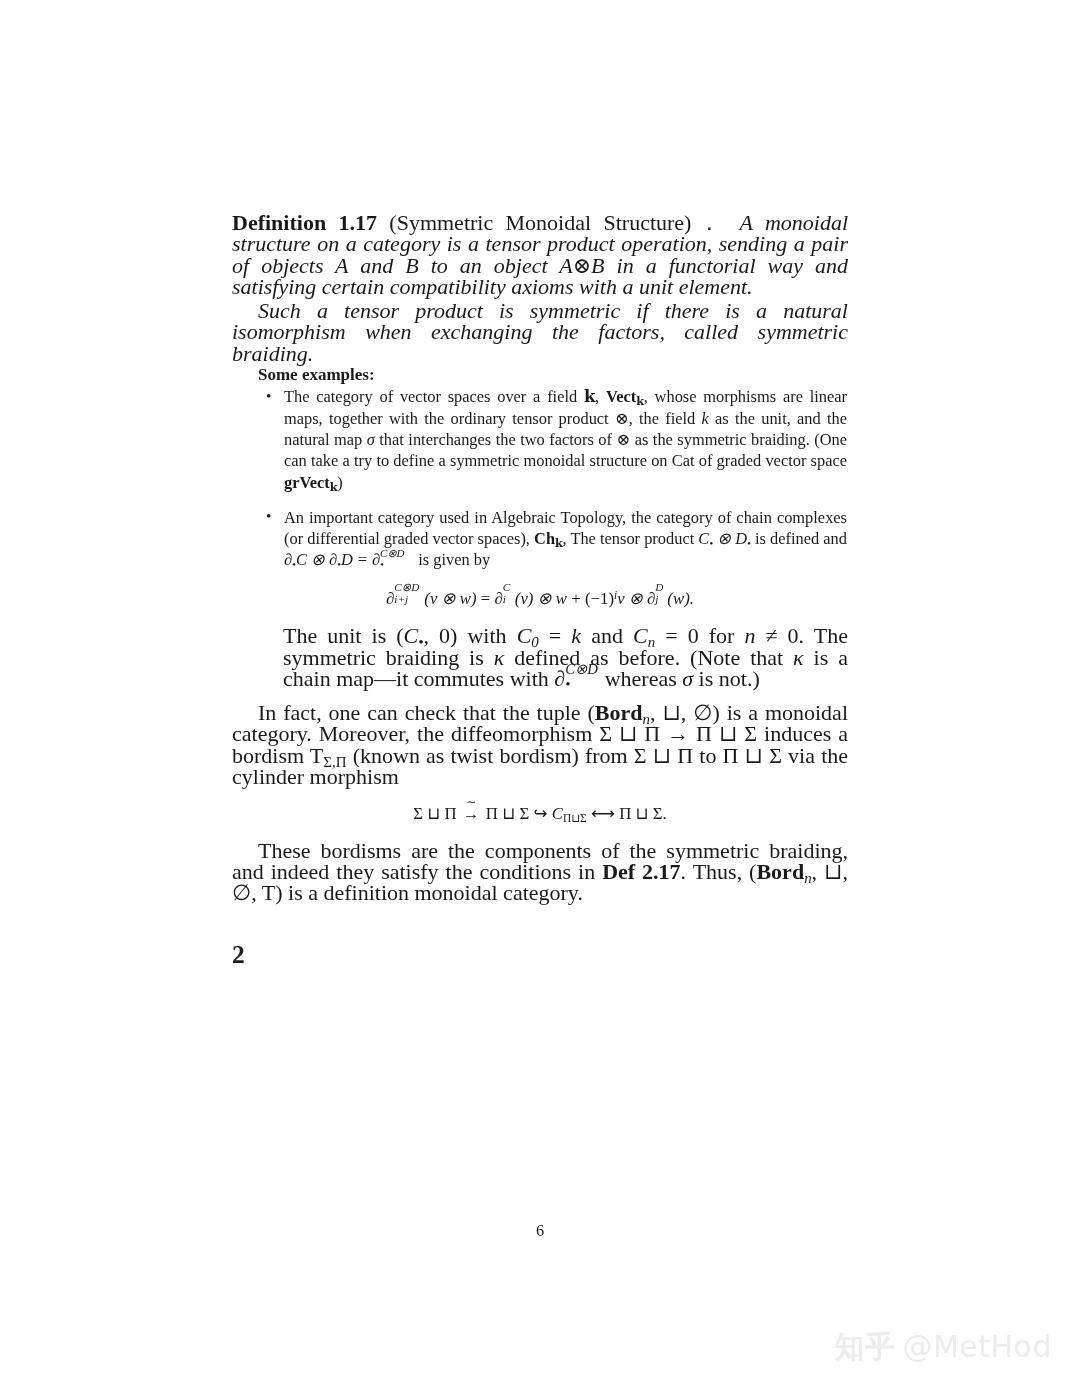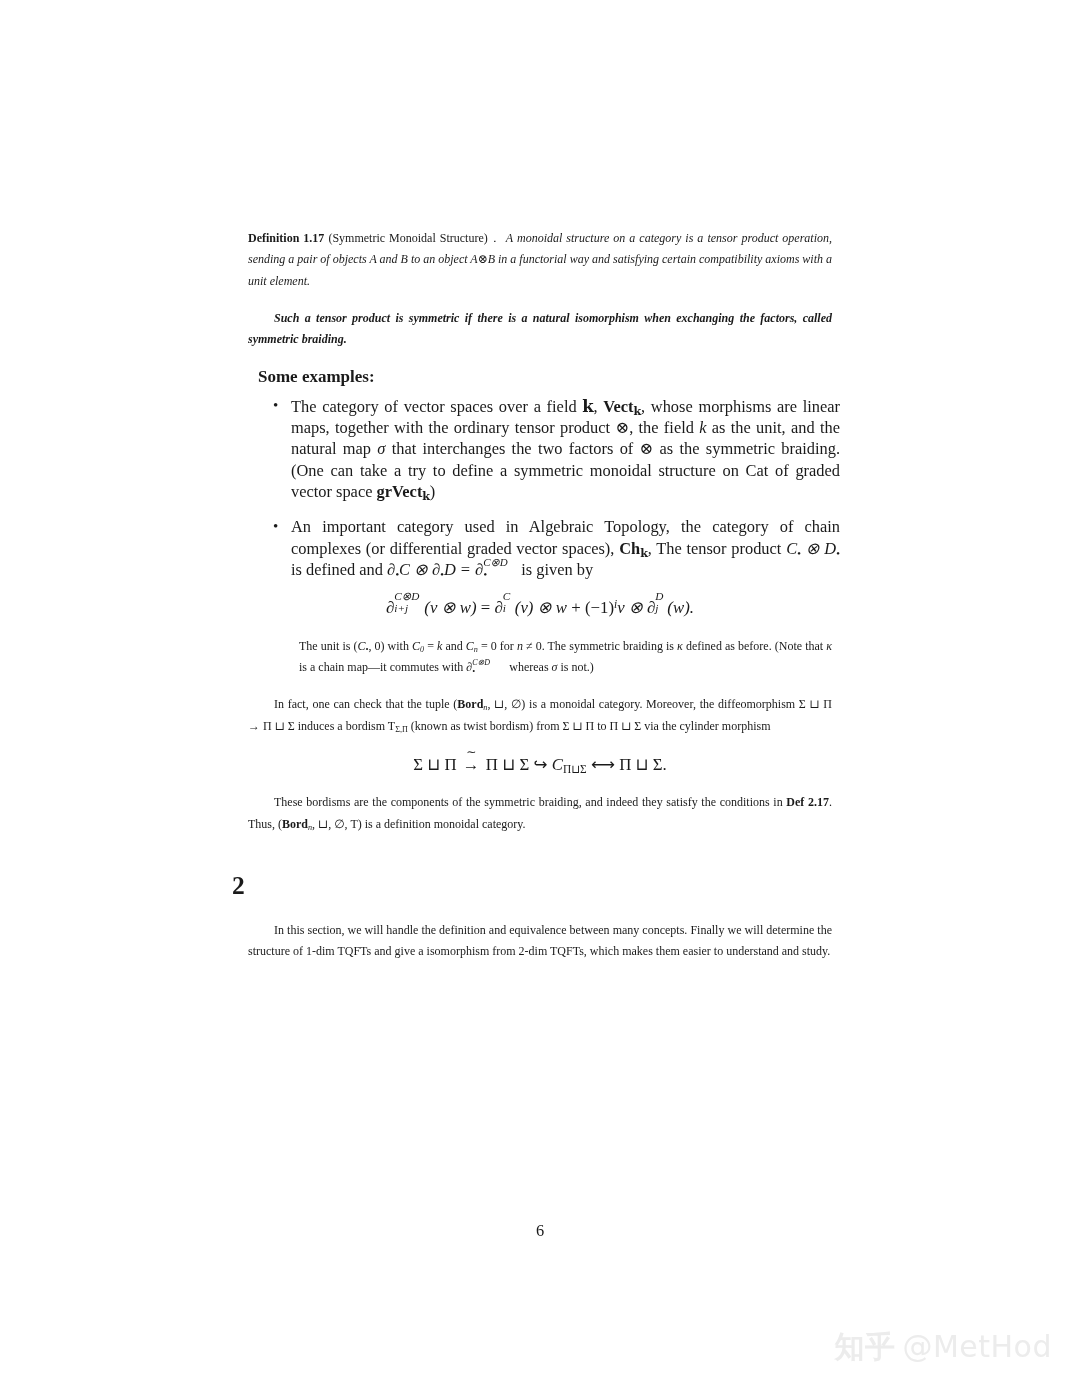--- a/index.html
+++ b/index.html
@@ -19,29 +19,29 @@
 
   
   #page {
     position: absolute;
     left: 232px;
     top: 212px;
     width: 616px;
   }
 
   .para {
-    margin: 16px;
-    font-size: 12px;
+    margin: 0;
+    font-size: 22px;
     line-height: 21.3px;
     text-align: justify;
     text-justify: inter-word;
     hyphens: none;
   }
   .indent { text-indent: 26px; }
-  .gap-sm { margin-top: 3px; font-weight: bold; }
+  .gap-sm { margin-top: 3px; }
   .gap-md { margin-top: 13px; }
   .gap-lg { margin-top: 19px; }
 
   .it { font-style: italic; }
   .bf { font-weight: bold; }
   .mathit { font-style: italic; font-family: "Liberation Serif", serif; }
 
   
   sub, sup {
     font-size: 68%;
@@ -75,21 +75,21 @@
     font-weight: bold;
     font-size: 17px;
     line-height: 21.3px;
     margin: 0;
     padding-left: 26px;
   }
 
   
   ul.items {
     list-style: none;
-    margin: 8px;
+    margin: 1px;
     padding: 0;
   }
   ul.items > li {
     position: relative;
     padding-left: 51px;
     font-size: 16.4px;
     line-height: 21.3px;
     text-align: justify;
   }
   ul.items > li + li { margin-top: 14px; }
@@ -214,21 +214,20 @@
   </div>
 
   <p class="para indent">
     <span>These bordisms are the components of the symmetric braiding, and indeed they satisfy the conditions in </span><span class="bf">Def 2.17</span><span>. Thus, (</span><span class="bf">Bord</span><sub class="mathit">n</sub><span>, ⊔, ∅, T) is a definition monoidal category.</span>
   </p>
 
   <div class="section-head sec-gap-before">
     <span class="section-num">2</span>
   </div>
 
-  <p class="para indent gap-lg">In this section, we will handle the definition and equivalence between many concepts. Finally we will determine the structure of 1-dim TQFTs and give a isomorphism from 2-dim TQFTs, which makes them easier to understand and study.</p>
 
 </div>
 
 <div class="folio">6</div>
 
 <div class="watermark">
   <span class="wm-cn">知乎</span><span>@MetHod</span>
 </div>
 
 </body></html>

